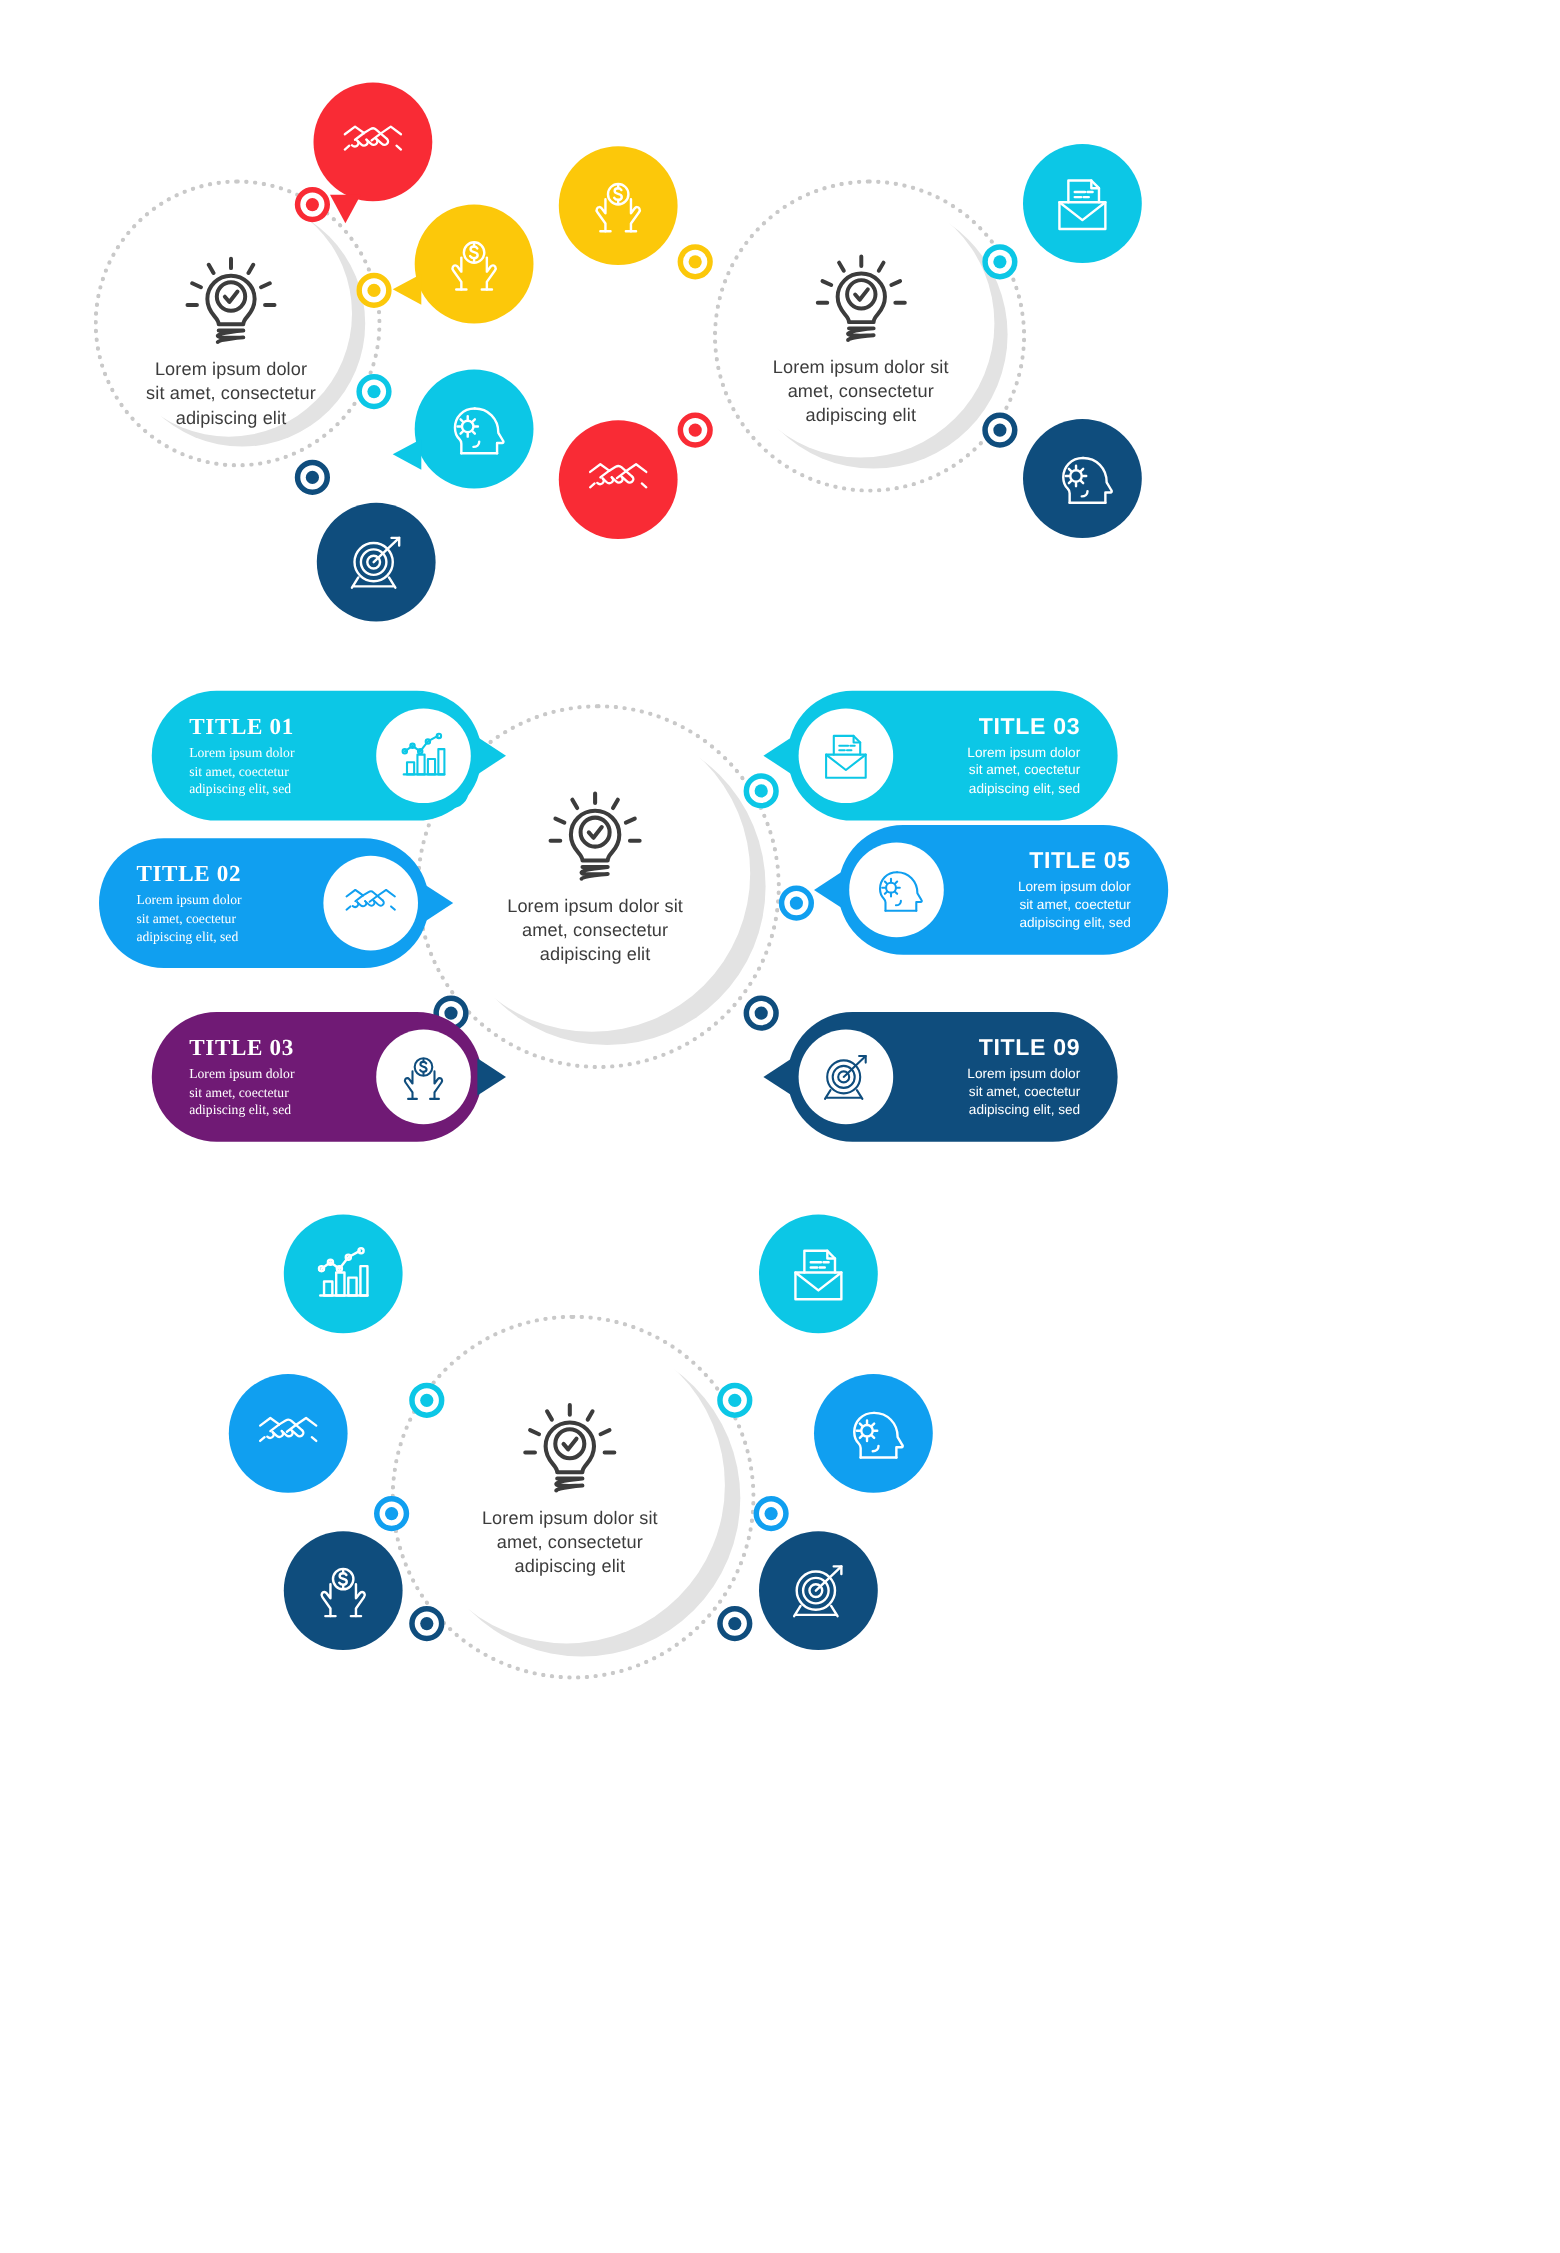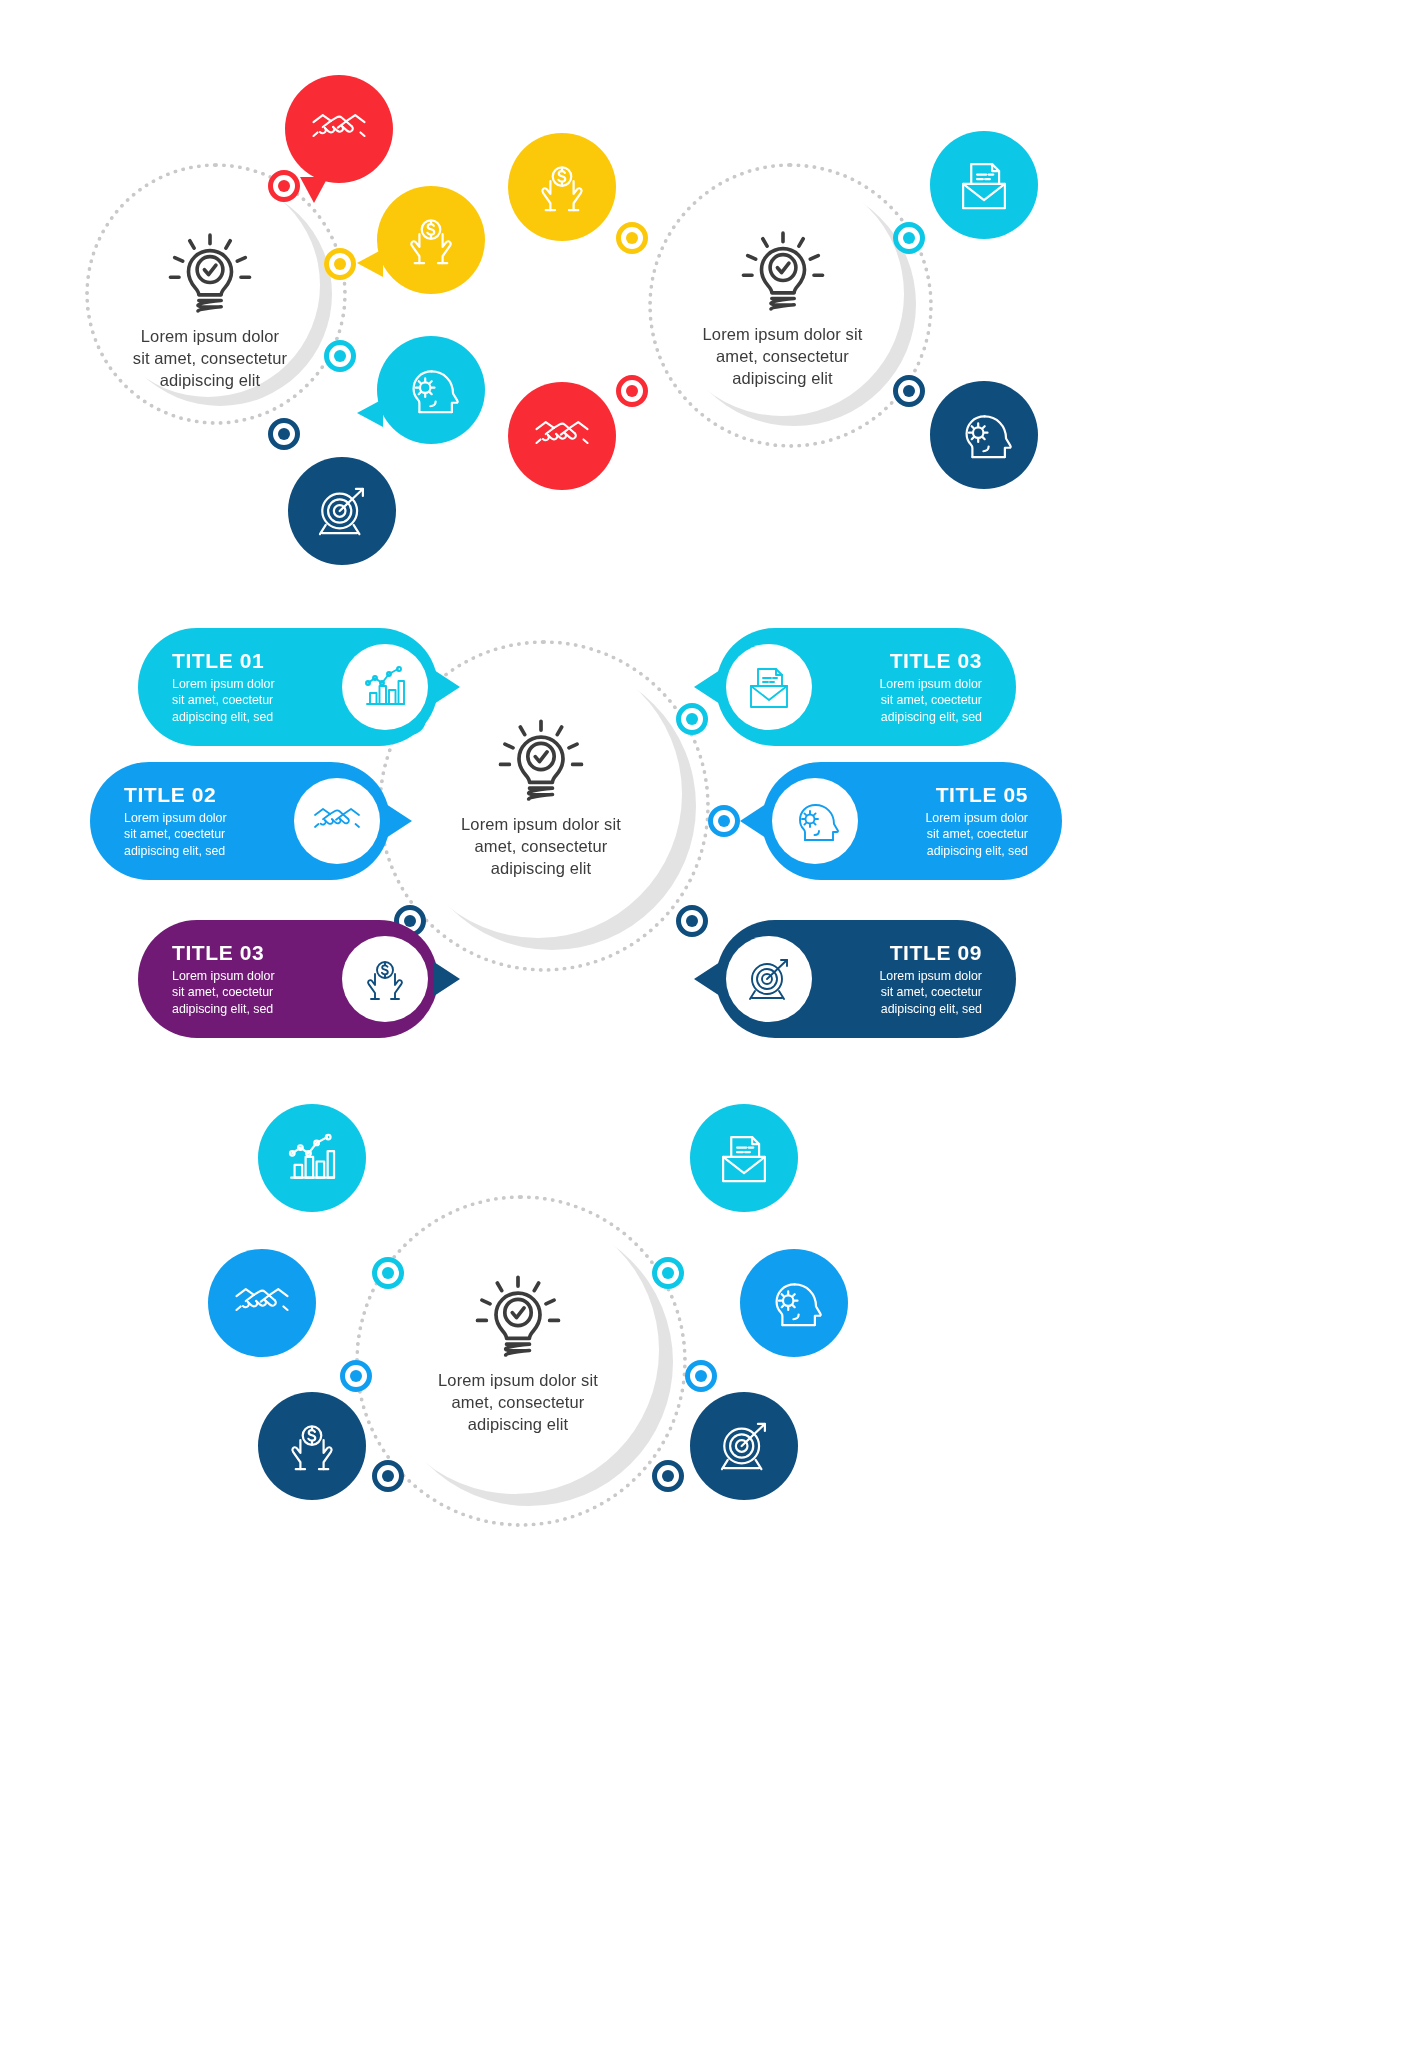--- a/index.html
+++ b/index.html
@@ -96,21 +96,21 @@
   .pill .t-desc {
     font-size:12.4px; line-height:1.33; color:#ffffff;
     white-space:pre-line;
   }
   .pill .disc {
     width:86px; height:86px; min-width:86px; border-radius:50%;
     background:#fff; display:flex; align-items:center; justify-content:center;
     margin:0 10px;
   }
   .pill .disc svg { width:50px; height:50px; }
-  .pill.left  { justify-content:flex-start; }
+  .pill.left  { justify-content:flex-start;font-family:Liberation Serif, serif; }
   .pill.left  .txt { text-align:left; padding-left:34px; }
   .pill.right .txt { text-align:right; padding-right:34px; }
   .pill.left::after {
     content:""; position:absolute; right:-22px; top:50%;
     transform:translateY(-50%);
     width:0; height:0;
     border-top:17px solid transparent;
     border-bottom:17px solid transparent;
     border-left:26px solid currentColor;
   }
@@ -366,21 +366,21 @@
         </svg>
     </div>
     <div class="txt">
       <div class="t-title">TITLE 03</div>
       <div class="t-desc">Lorem ipsum dolor
 sit amet, coectetur
 adipiscing elit, sed</div>
     </div>
   </div>
 
-  <div class="pill right" style="left:762px; top:162px; background:#109ff0; color:#109ff0;">
+  <div class="pill right" style="left:762px; top:150px; background:#109ff0; color:#109ff0;">
     <div class="disc">
       <svg viewBox="0 0 100 100" style="color:#109ff0">
           <use href="#ic-head-gear"></use>
         </svg>
     </div>
     <div class="txt">
       <div class="t-title">TITLE 05</div>
       <div class="t-desc">Lorem ipsum dolor
 sit amet, coectetur
 adipiscing elit, sed</div>

